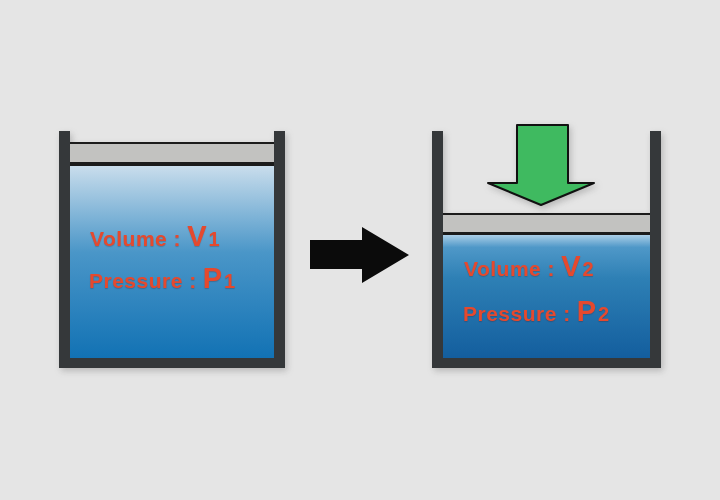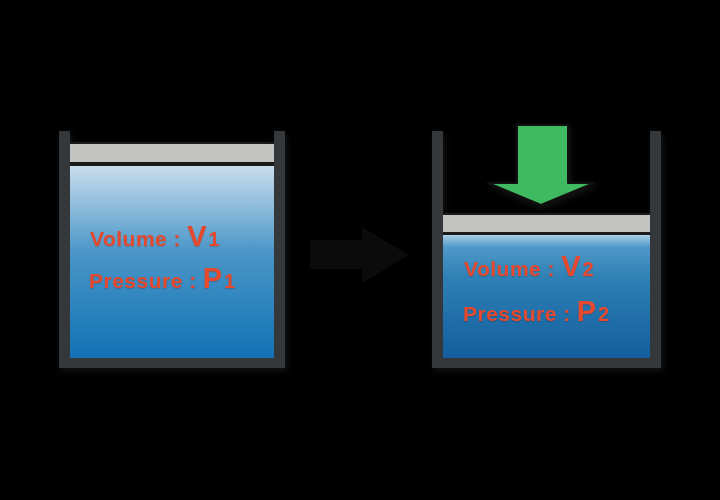--- a/index.html
+++ b/index.html
@@ -1,17 +1,17 @@
 <!DOCTYPE html>
 <html style="--wall: #35383a; --piston: #c2c2c0; --piston-border: #1b1b1b; --gas-top-initial: #c9ddec; --gas-mid-initial: #4a96c8; --gas-bottom-initial: #1272b4; --gas-top-compressed: #aacee7; --gas-bottom-compressed: #135e9e; --label-text: #e5492e; --transform-arrow: #0b0b0b; --press-arrow-fill: #3fba60; --press-arrow-stroke: #111111;"><head>
 <meta charset="utf-8">
 <style>
   html,body{margin:0;padding:0;background:#fff;}
   #stage{
-    position:relative;width:720px;height:500px;background:#000000;
+    position:relative;width:720px;height:500px;background:#e5e5e5;
     overflow:hidden;font-family:"Liberation Sans","DejaVu Sans",sans-serif;
   }
   .cylinder{position:absolute;filter:drop-shadow(2px 3px 3px rgba(70,70,70,.28));}
   .wall{position:absolute;background:var(--wall,#35383a);}
   .wall.left{left:0;top:0;width:11px;height:237px;}
   .wall.bottom{left:0;top:227px;height:10px;border-radius:0 0 4px 4px;}
   .piston{
     position:absolute;background:var(--piston,#c2c2c0);
     border-top:2px solid var(--piston-border,#1b1b1b);
     box-sizing:border-box;

